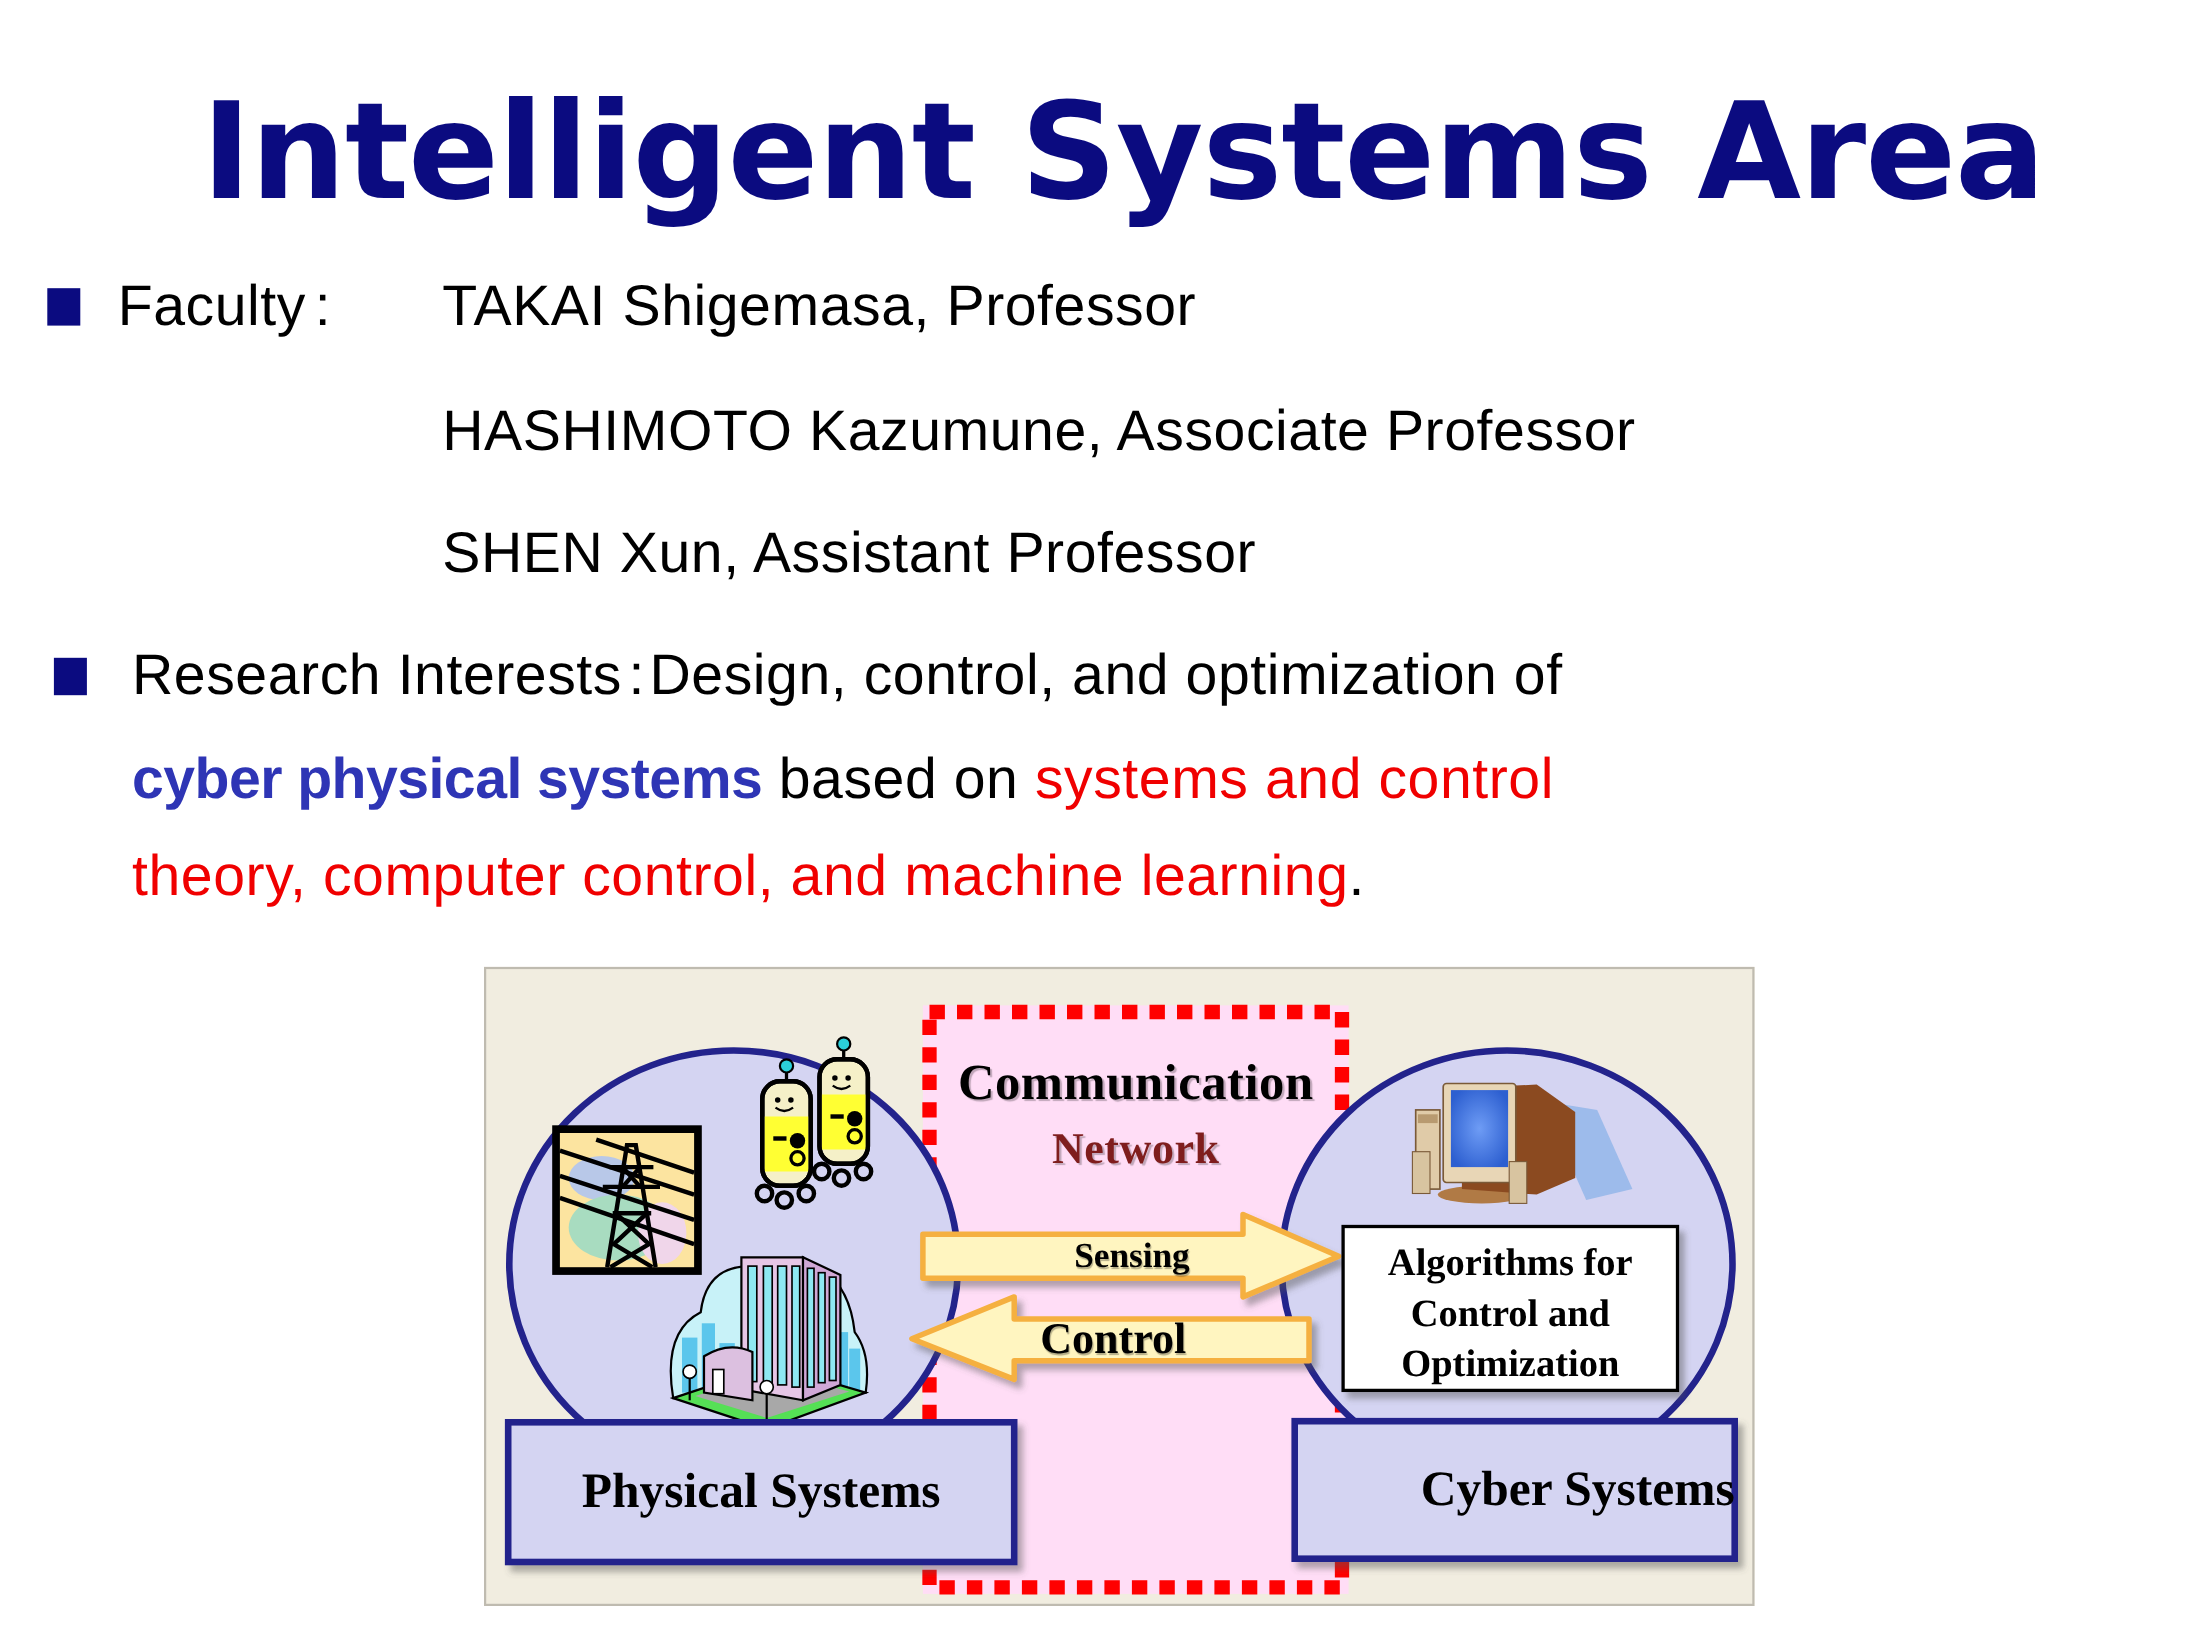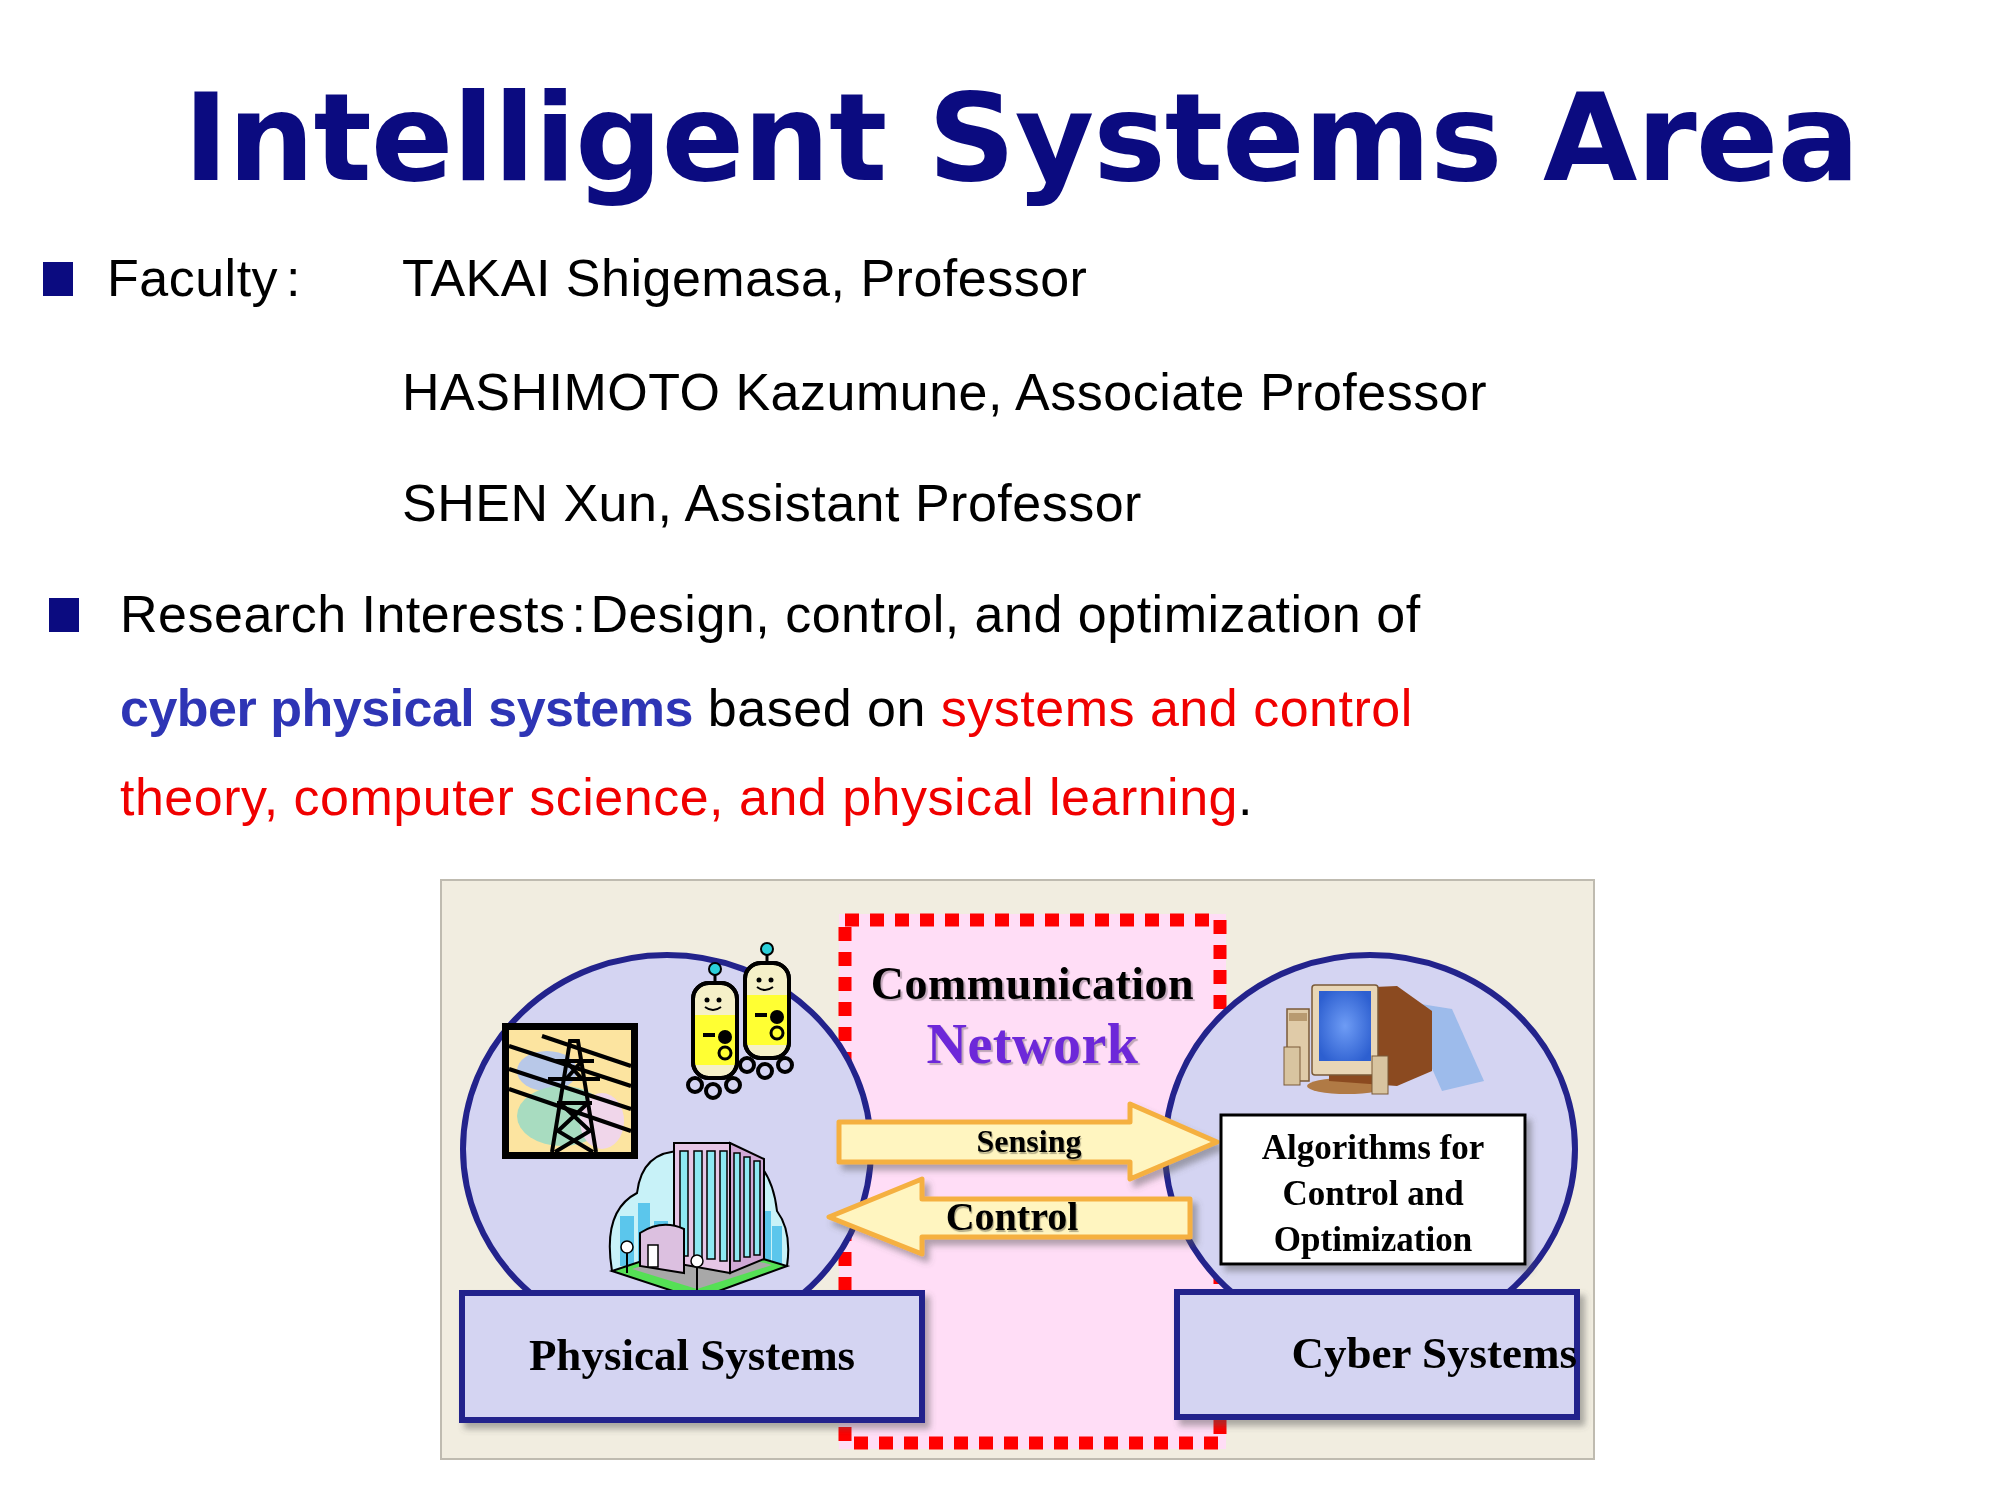--- a/index.html
+++ b/index.html
@@ -39,21 +39,21 @@
 <div class="abs body-text" style="left:402px; top:463px;">SHEN Xun, Assistant Professor</div>
 
 <div class="abs bullet" style="left:49px; top:598px;"></div>
 <div class="abs body-text" style="left:120px; top:574px;">
   <span>Research Interests</span><span style="margin:0 4px 0 6px;">:</span><span>Design, control, and optimization of</span>
 </div>
 <div class="abs body-text" style="left:120px; top:668px;">
   <span class="blue">cyber physical systems</span><span class="black" style="white-space:pre;"> based on </span><span class="red">systems and control</span>
 </div>
 <div class="abs body-text" style="left:120px; top:757px;">
-  <span class="red">theory, computer science, and physical learning</span><span class="black">.</span>
+  <span class="red">theory, computer control, and machine learning</span><span class="black">.</span>
 </div>
 
 <div class="abs diagram">
   <svg width="1155" height="581" viewBox="0 0 1155 581" xmlns="http://www.w3.org/2000/svg">
     <defs>
       <filter id="shadow" x="-10%" y="-10%" width="130%" height="130%">
         <feDropShadow dx="5" dy="6" stdDeviation="3" flood-color="#555" flood-opacity="0.45"></feDropShadow>
       </filter>
       <radialGradient id="screen" cx="0.5" cy="0.5" r="0.6">
         <stop offset="0" stop-color="#6E9CF5"></stop>
@@ -176,21 +176,21 @@
     </g>
 
     <rect x="779" y="234" width="304" height="149" fill="#FFFFFF" stroke="#000" stroke-width="3" filter="url(#shadow)"></rect>
 
     <rect x="20" y="412" width="460" height="127" fill="#D4D4F2" stroke="#23238C" stroke-width="6" filter="url(#shadow)"></rect>
 
     <rect x="735" y="411" width="400" height="125" fill="#D4D4F2" stroke="#23238C" stroke-width="6" filter="url(#shadow)"></rect>
   </svg>
 
   <div class="abs serif" style="left:397px; width:387px; text-align:center; top:78px; font-size:46px; color:#000000; line-height:50px; letter-spacing:0.5px; text-shadow:2px 2px 1px rgba(0,0,0,0.25);">Communication</div>
-  <div class="abs serif" style="left:397px; width:387px; text-align:center; top:138px; font-size:56px; color:#6d28d9; line-height:50px; letter-spacing:0.5px; text-shadow:2px 2px 1px rgba(0,0,0,0.25);">Network</div>
+  <div class="abs serif" style="left:397px; width:387px; text-align:center; top:138px; font-size:40px; color:#7f1d1d; line-height:50px; letter-spacing:0.5px; text-shadow:2px 2px 1px rgba(0,0,0,0.25);">Network</div>
 
   <div class="abs serif" style="left:397px; width:380px; text-align:center; top:238px; font-size:32px; line-height:44px; color:#000; text-shadow:1px 2px 1px rgba(0,0,0,0.3);">Sensing</div>
   <div class="abs serif" style="left:390px; width:360px; text-align:center; top:314px; font-size:40px; line-height:44px; color:#000; text-shadow:1px 2px 1px rgba(0,0,0,0.3);">Control</div>
 
   <div class="abs serif" style="left:779px; width:304px; text-align:center; top:245px; font-size:35px; line-height:44px; color:#000;">Algorithms for</div>
   <div class="abs serif" style="left:779px; width:304px; text-align:center; top:291px; font-size:35px; line-height:44px; color:#000;">Control and</div>
   <div class="abs serif" style="left:779px; width:304px; text-align:center; top:337px; font-size:35px; line-height:44px; color:#000;">Optimization</div>
 
   <div class="abs serif" style="left:20px; width:460px; text-align:center; top:446px; font-size:45px; line-height:56px; color:#000;">Physical Systems</div>
   <div class="abs serif" style="left:735px; width:400px; text-align:right; top:444px; font-size:45px; line-height:56px; color:#000;">Cyber Systems</div>

